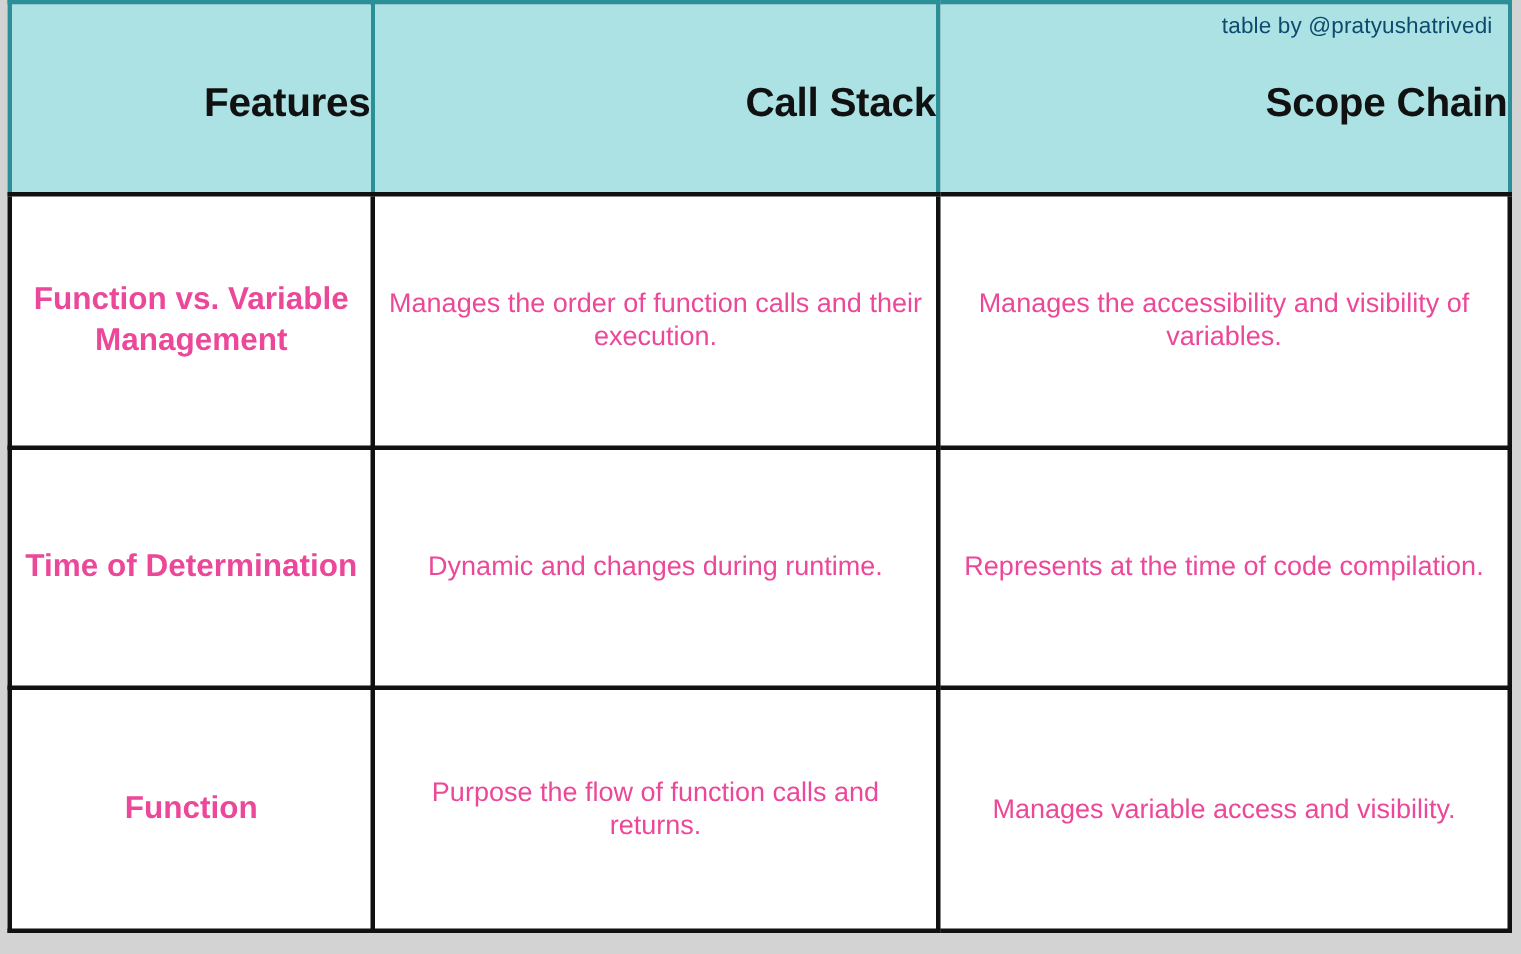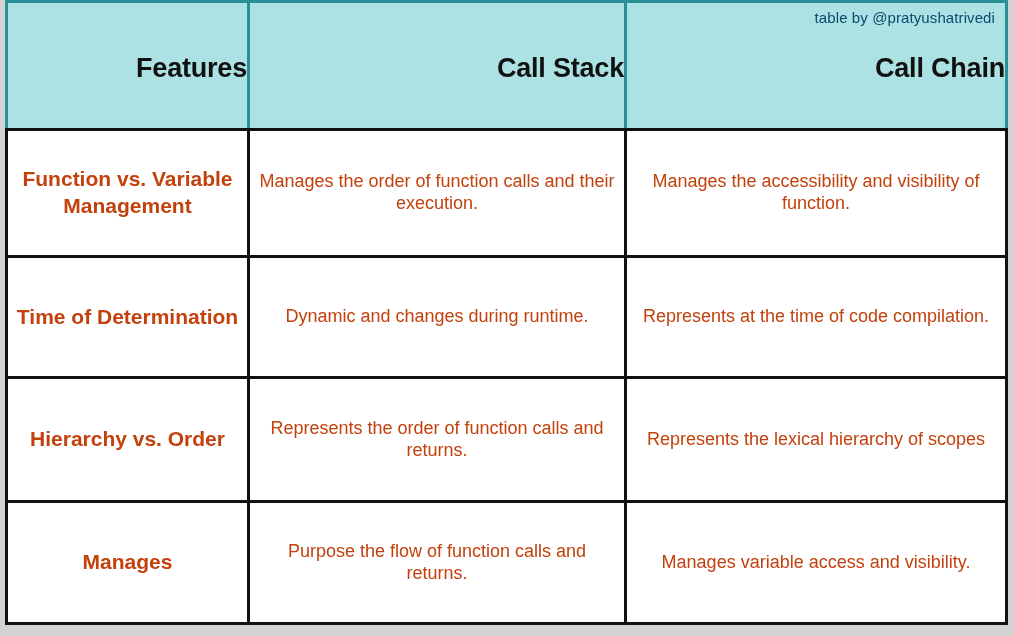--- a/index.html
+++ b/index.html
@@ -83,21 +83,21 @@
     letter-spacing: 0.1px;
     white-space: nowrap;
   }
 
   
   tbody td {
     border: 3px solid #111111;
     text-align: center;
     vertical-align: middle;
     background: #ffffff;
-    color: #c2410c;
+    color: #ec4899;
   }
 
   tbody td.feature {
     font-size: 21px;
     font-weight: bold;
     line-height: 1.28;
     padding: 2px 8px;
   }
 
   tbody td.desc {
@@ -132,41 +132,36 @@
       <thead>
         <tr class="head-row">
           <th class="hcell">
             <span class="htext">Features</span>
           </th>
           <th class="hcell">
             <span class="htext">Call Stack</span>
           </th>
           <th class="hcell">
             <span class="watermark">table by @pratyushatrivedi</span>
-            <span class="htext">Call Chain</span>
+            <span class="htext">Scope Chain</span>
           </th>
         </tr>
       </thead>
       <tbody>
         <tr class="r0">
           <td class="feature">Function vs. Variable Management</td>
           <td class="desc">Manages the order of function calls and their execution.</td>
-          <td class="desc">Manages the accessibility and visibility of function.</td>
+          <td class="desc">Manages the accessibility and visibility of variables.</td>
         </tr>
         <tr class="r1">
           <td class="feature">Time of Determination</td>
           <td class="desc">Dynamic and changes during runtime.</td>
           <td class="desc">Represents at the time of code compilation.</td>
         </tr>
-        <tr class="r2">
-          <td class="feature">Hierarchy vs. Order</td>
-          <td class="desc">Represents the order of function calls and returns.</td>
-          <td class="desc">Represents the lexical hierarchy of scopes</td>
-        </tr>
         <tr class="r3">
-          <td class="feature">Manages</td>
+          <td class="feature">Function</td>
           <td class="desc">Purpose the flow of function calls and returns.</td>
           <td class="desc">Manages variable access and visibility.</td>
         </tr>
       </tbody>
     </table>
   </div>
 </div>
 
 </body></html>

